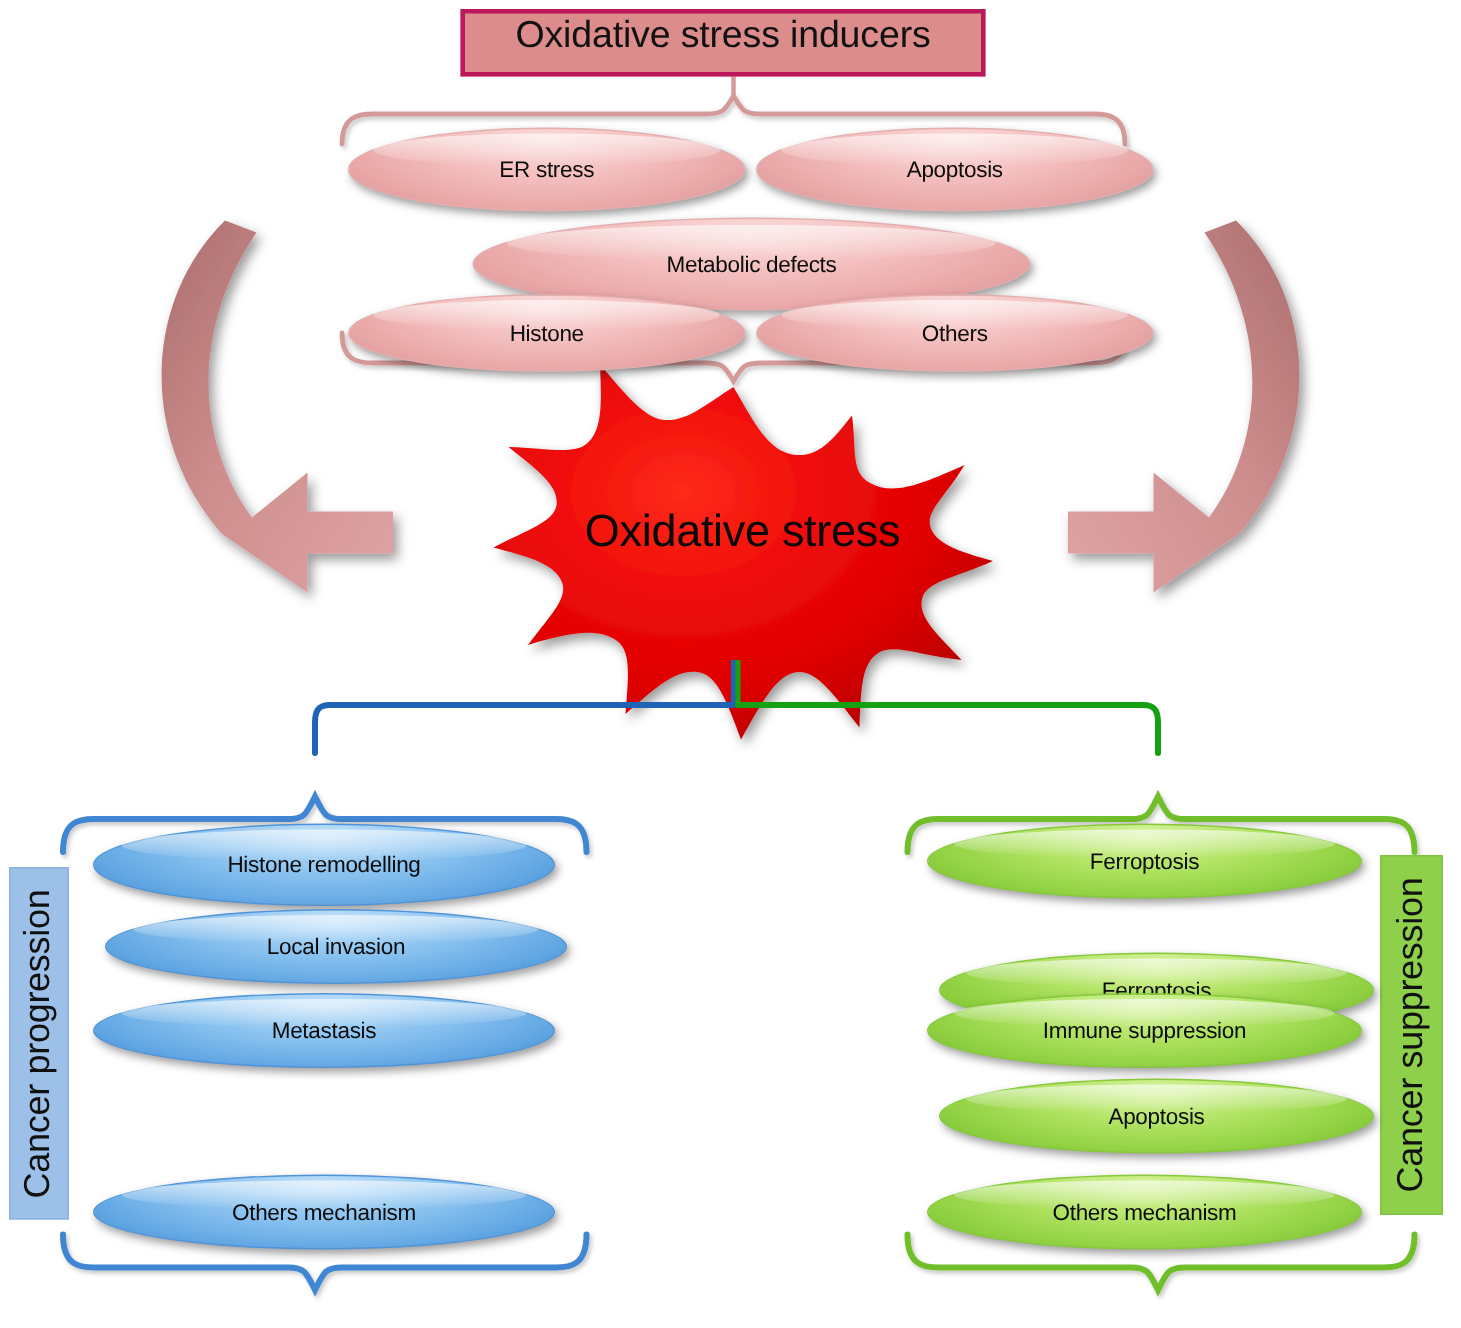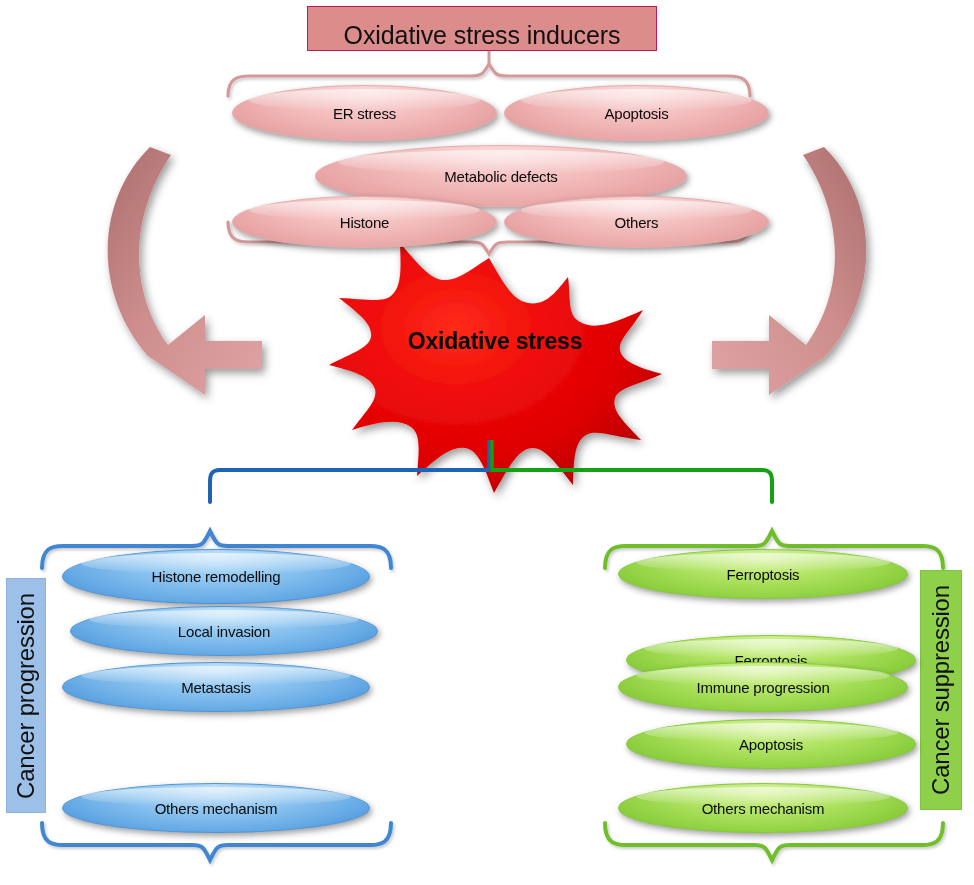--- a/index.html
+++ b/index.html
@@ -19,23 +19,23 @@
   }
 
   
   .header-box {
     position: absolute;
     left: 307px;
     top: 6px;
     width: 350px;
     height: 45px;
     background: #dd8c8c;
-    border: 1px solid #be185d;
+    border: 3px solid #be185d;
     display: flex;
-    align-items: flex-end;
+    align-items: flex-start;
     justify-content: center;
     box-sizing: border-box;
   }
   .header-box .label {
     font-size: 25px;
     color: #111111;
     white-space: nowrap;
     letter-spacing: -0.1px;
   }
 
@@ -117,25 +117,25 @@
     position: absolute;
     left: 0;
     top: 0;
     width: 974px;
     height: 885px;
     pointer-events: none;
   }
   .burst-text {
     position: absolute;
     left: 380px;
-    top: 328px;
+    top: 338px;
     width: 230px;
     text-align: center;
-    font-size: 23px;
-    font-weight: bold;
+    font-size: 30px;
+    font-weight: normal;
     color: #080808;
     white-space: nowrap;
     letter-spacing: -0.2px;
   }
 </style>
 </head>
 <body>
 
 <div id="canvas">
 
@@ -335,21 +335,21 @@
 
   <div class="ell ell-green" style="left:618px; top:549px; width:290px; height:50px;">
     <span class="label">Ferroptosis</span>
   </div>
 
   <div class="ell ell-green" style="left:626px; top:635px; width:290px; height:50px;">
     <span class="label">Ferroptosis</span>
   </div>
 
   <div class="ell ell-green" style="left:618px; top:662px; width:290px; height:50px;">
-    <span class="label">Immune progression</span>
+    <span class="label">Immune suppression</span>
   </div>
 
   <div class="ell ell-green" style="left:626px; top:719px; width:290px; height:50px;">
     <span class="label">Apoptosis</span>
   </div>
 
   <div class="ell ell-green" style="left:618px; top:783px; width:290px; height:50px;">
     <span class="label">Others mechanism</span>
   </div>
 

